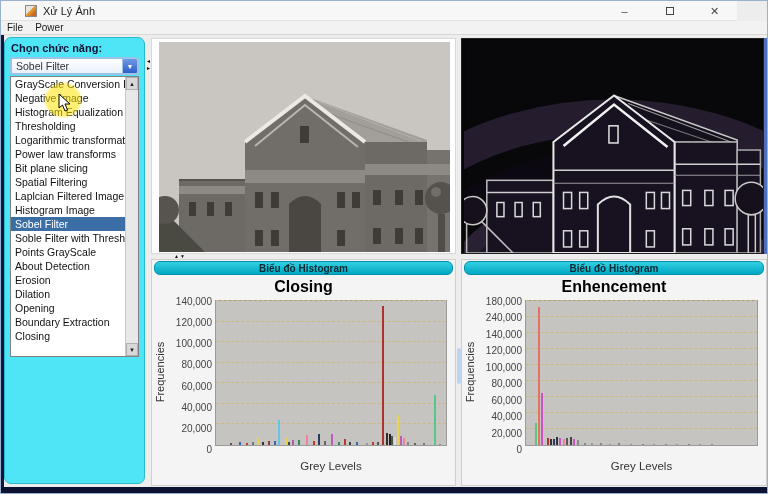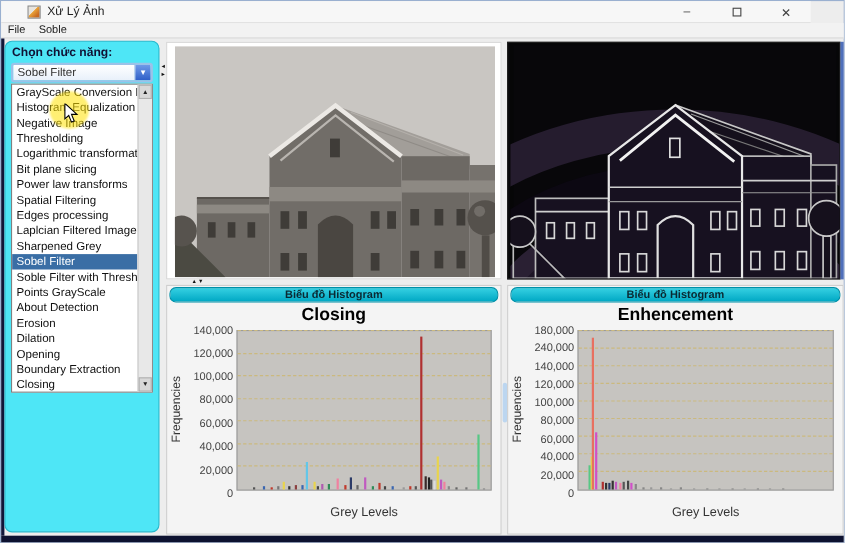--- a/index.html
+++ b/index.html
@@ -89,44 +89,43 @@
       <div class="win-btn">–</div>
       <div class="win-btn">
           <span class="max-glyph"></span>
         </div>
       <div class="win-btn">✕</div>
     </div>
   </div>
 
   <div class="menubar">
     <span class="menu-item">File</span>
-    <span class="menu-item">Soble</span>
+    <span class="menu-item">Power</span>
   </div>
 
   <div class="left-edge"></div>
 
   <div class="sidebar">
     <div class="sidebar-label">Chọn chức năng:</div>
     <div class="combo">
       <span class="combo-value">Sobel Filter</span>
       <span class="combo-btn">▼</span>
     </div>
     <div class="droplist">
       <div class="list-items">
           <div class="list-item">GrayScale Conversion Image</div>
+          <div class="list-item">Negative Image</div>
           <div class="list-item">Histogram Equalization</div>
-          <div class="list-item">Negative Image</div>
           <div class="list-item">Thresholding</div>
           <div class="list-item">Logarithmic transformation</div>
+          <div class="list-item">Power law transforms</div>
           <div class="list-item">Bit plane slicing</div>
-          <div class="list-item">Power law transforms</div>
           <div class="list-item">Spatial Filtering</div>
-          <div class="list-item">Edges processing</div>
           <div class="list-item">Laplcian Filtered Image</div>
-          <div class="list-item">Sharpened Grey</div>
+          <div class="list-item">Histogram Image</div>
           <div class="list-item selected">Sobel Filter</div>
           <div class="list-item">Soble Filter with Thresholding</div>
           <div class="list-item">Points GrayScale</div>
           <div class="list-item">About Detection</div>
           <div class="list-item">Erosion</div>
           <div class="list-item">Dilation</div>
           <div class="list-item">Opening</div>
           <div class="list-item">Boundary Extraction</div>
           <div class="list-item">Closing</div>
         </div>

